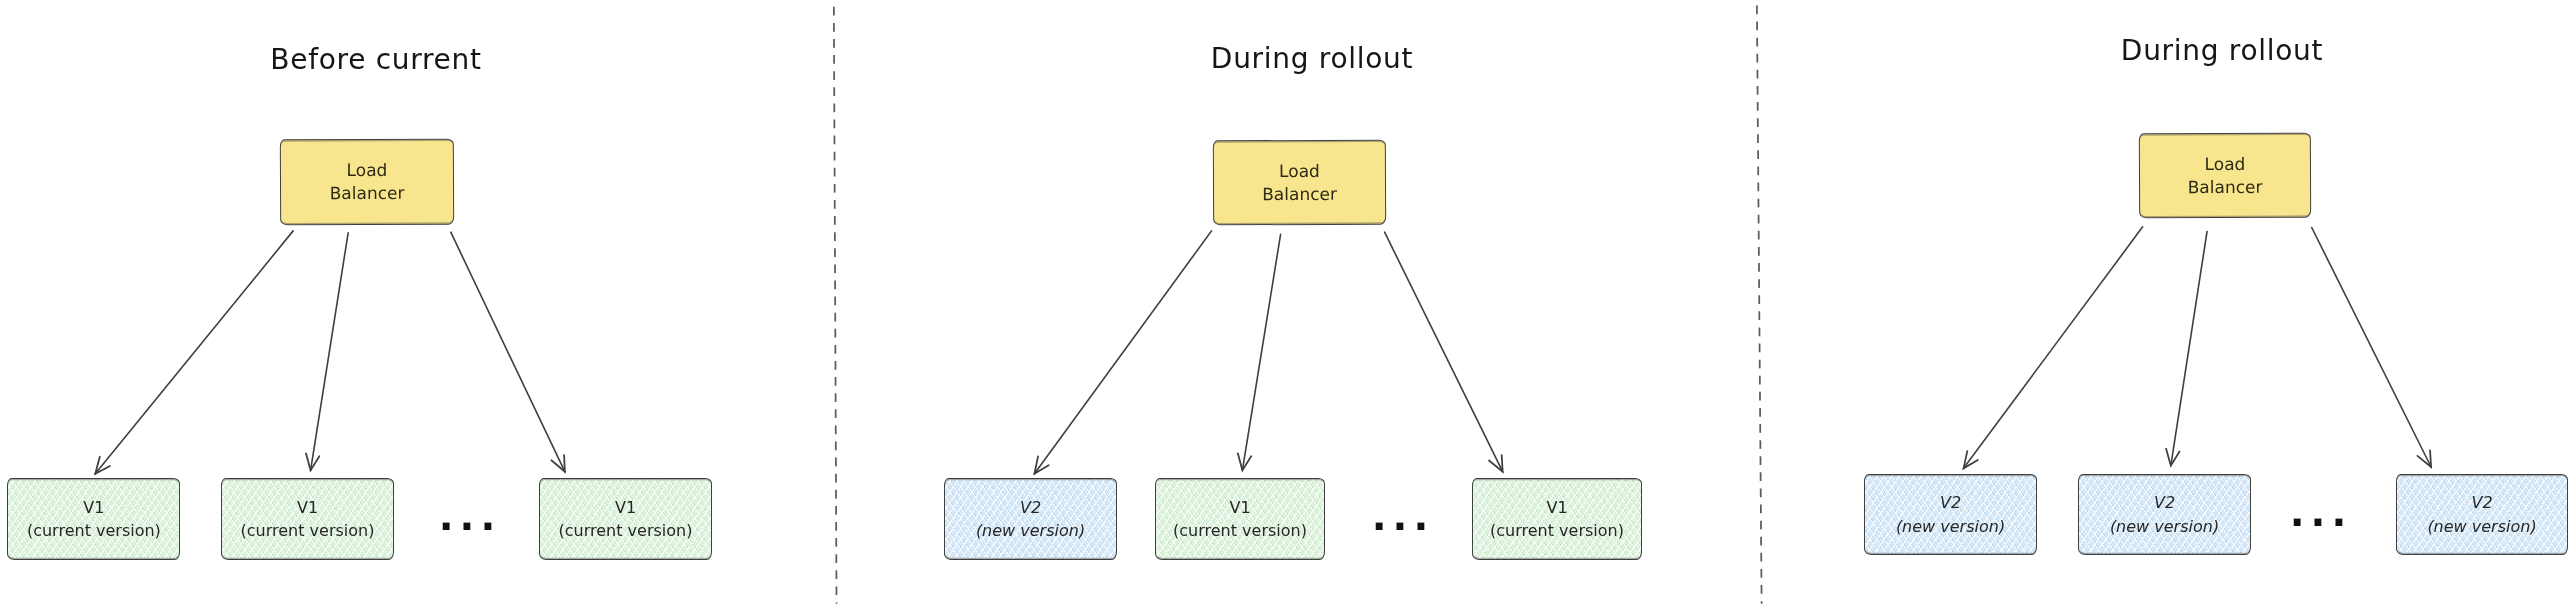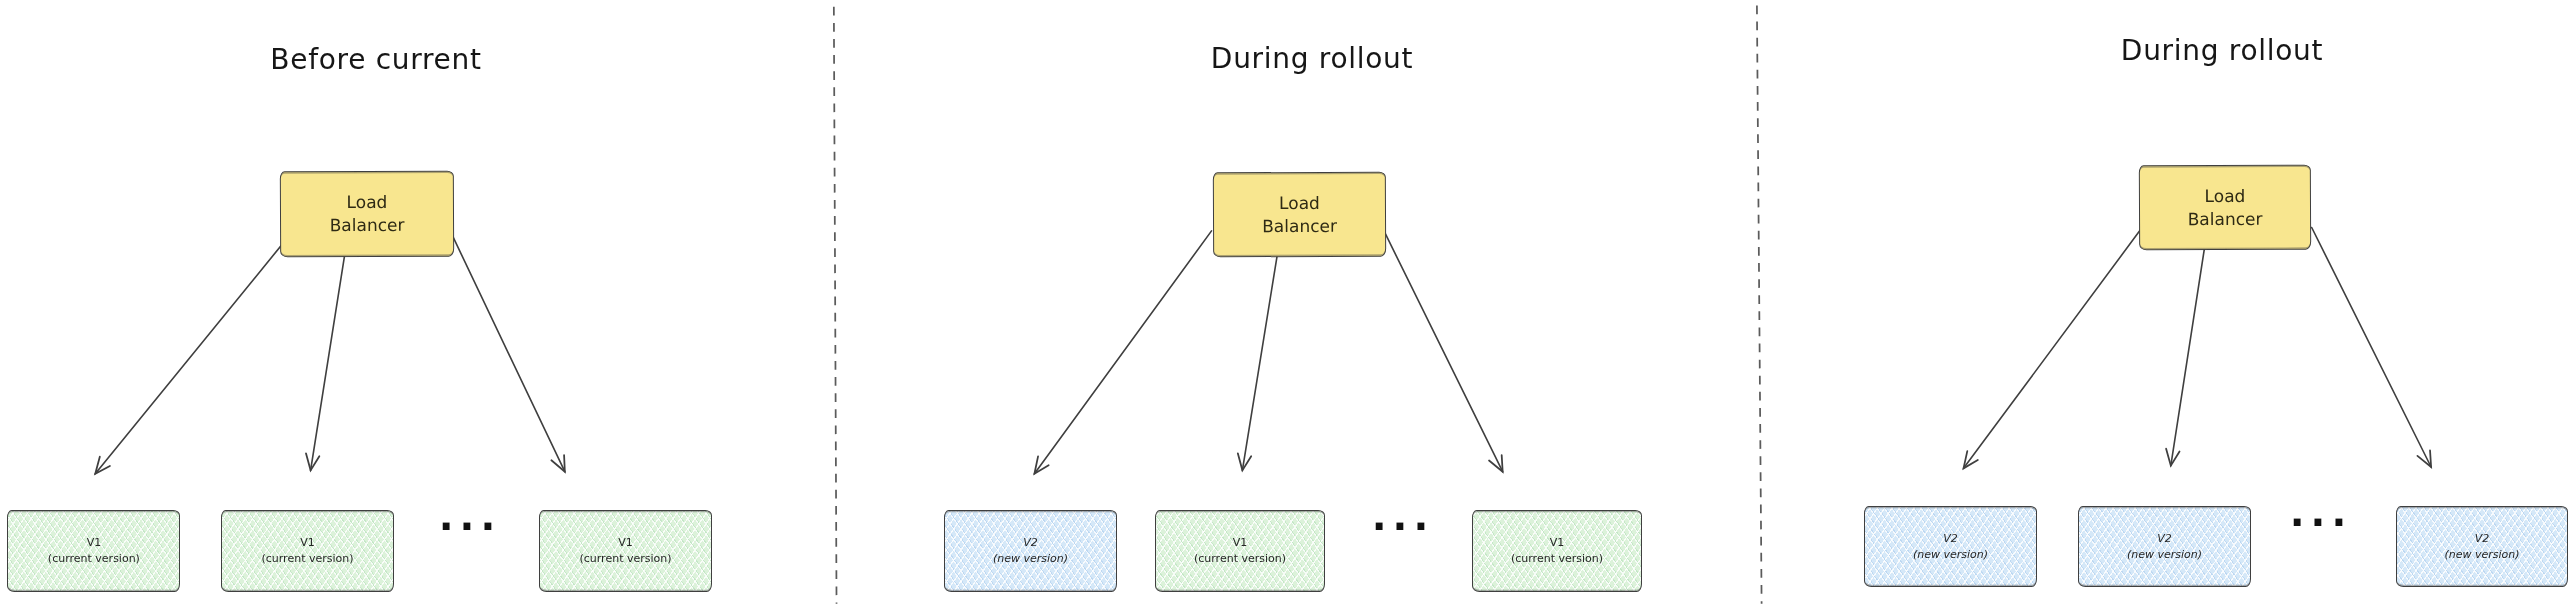--- a/index.html
+++ b/index.html
@@ -37,33 +37,32 @@
     position:absolute;
     box-sizing:border-box;
     border:1.7px solid var(--stroke);
     border-radius:4.7px 6.7px 5.4px 7.4px / 7.4px 5.4px 8px 6px;
     box-shadow:inset 0 2px 0 -0.7px rgba(63,63,63,.40), inset 0 -2px 0 -0.7px rgba(63,63,63,.40);
     display:flex;
     flex-direction:column;
     align-items:center;
     justify-content:center;
     text-align:center;
-    margin-top:32px;
   }
   .lb{
     background:var(--lb_fill);
     transform:rotate(-0.25deg);
   }
   .lb .lb-label{
     font-size:17px;
     line-height:1.35;
     color:#2e2a14;
   }
   .server{
-    font-size:11px;
+    font-size:16px;
     line-height:1.45;
   }
   .server.current{
     background-color:var(--current_fill);
     background-image:
       repeating-linear-gradient(55deg, rgba(255,255,255,.85) 0 1.1px, transparent 1.1px 6px),
       repeating-linear-gradient(-55deg, rgba(255,255,255,.85) 0 1.1px, transparent 1.1px 6px),
       repeating-linear-gradient(55deg, rgba(104,189,122,.20) 0 2px, transparent 2px 6px);
   }
   .server.new{

